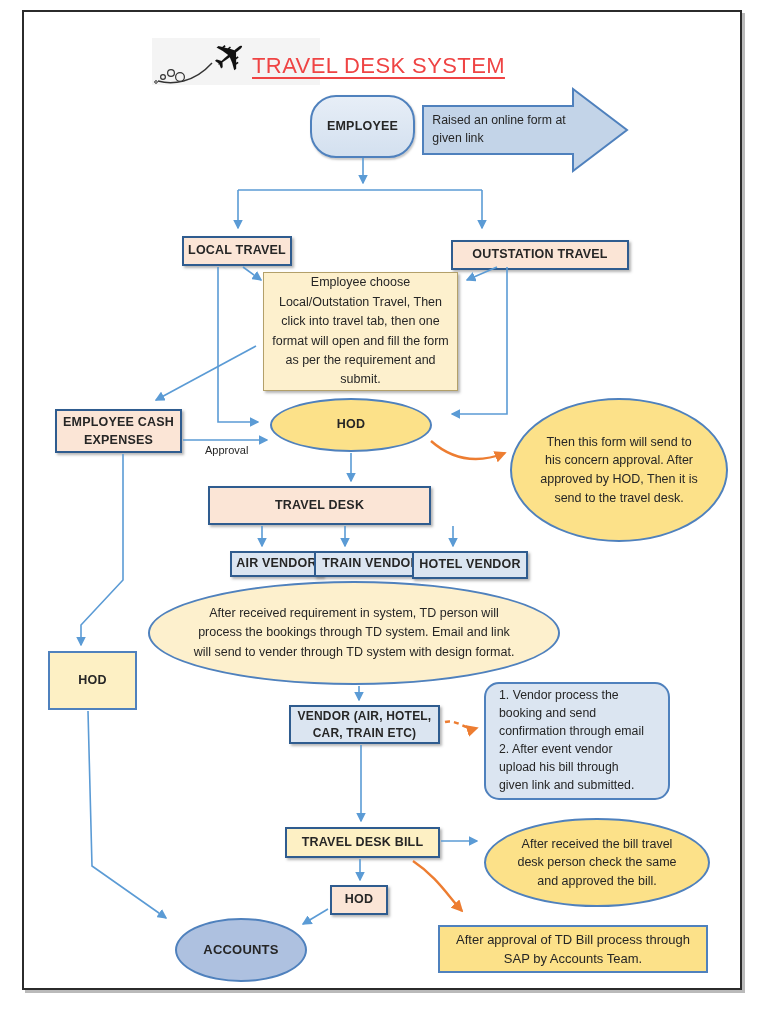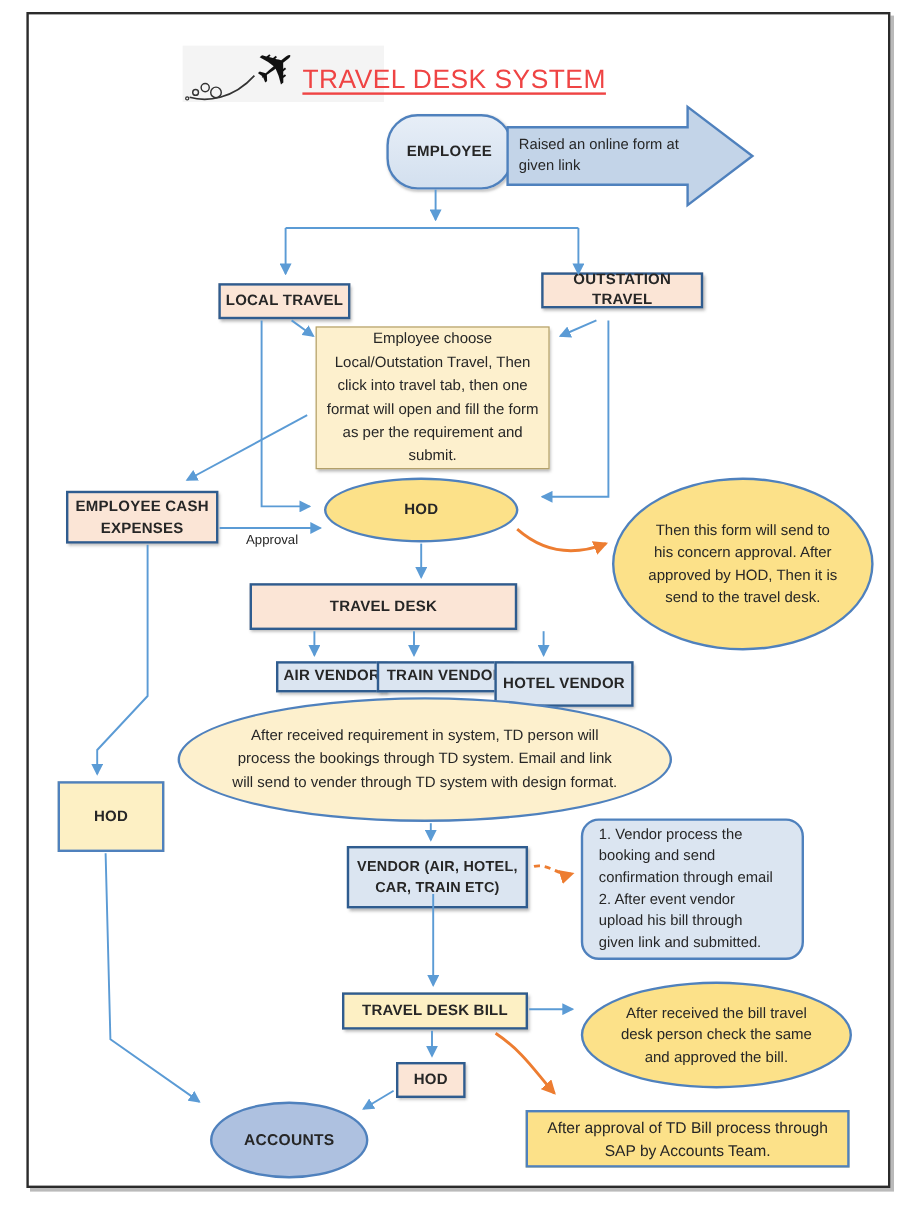--- a/index.html
+++ b/index.html
@@ -31,21 +31,20 @@
   .cream{background:var(--cream_fill,#fdf0cd);}
   .paleyellow{background:var(--pale_yellow,#fdf0c4);}
   .ellipse{border-radius:50%;border:2px solid var(--blue_border,#4f81bd);}
   .note{font-weight:400;font-size:12.5px;line-height:1.5;letter-spacing:0;}
   .pre{white-space:pre-line;}
   .rounded{border-radius:15px;}
   .employee-box{
     background:linear-gradient(#e7eef7,#d3e0ef);
     border:2px solid var(--blue_border,#4f81bd);border-radius:26px;
     box-shadow:1px 1.5px 2px rgba(120,120,120,.4);
-    margin-left:12px;
   }
   .title{
     position:absolute;left:252px;top:53px;z-index:4;font-size:22px;
     letter-spacing:.4px;color:#ef4444;
     text-decoration:underline;text-decoration-thickness:2px;text-underline-offset:4px;
   }
   .arrow-text{
     position:absolute;left:426px;top:108px;width:146px;height:44px;z-index:7;
     display:flex;align-items:center;justify-content:center;text-align:left;
     font-size:12.3px;font-weight:400;line-height:1.45;white-space:pre-line;
@@ -111,43 +110,43 @@
   <path class="oline" marker-end="url(#mo)" d="M413,861 C437,877 448,896 462,911"></path>
 </svg>
 
 <div class="node employee-box" style="left:310px;top:95px;width:105px;height:63px;">EMPLOYEE</div>
 
 <div class="arrow-text">Raised an online form at
 given link</div>
 
 <div class="node peach shadow" style="left:182px;top:236px;width:110px;height:30px;">LOCAL TRAVEL</div>
 
-<div class="node peach shadow" style="left:451px;top:227px;width:135px;height:30px;">OUTSTATION TRAVEL</div>
+<div class="node peach shadow" style="left:451px;top:240px;width:178px;height:30px;">OUTSTATION TRAVEL</div>
 
 <div class="node cream note shadow" style="left:263px;top:272px;width:195px;height:119px;border:1.3px solid #b3a06a;padding:4px 7px;line-height:1.55;">Employee choose Local/Outstation Travel, Then click into travel tab, then one format will open and fill the form as per the requirement and submit.</div>
 
 <div class="node peach shadow" style="left:55px;top:409px;width:127px;height:44px;line-height:1.45;">EMPLOYEE CASH EXPENSES</div>
 
 <div class="approval">Approval</div>
 
 <div class="node yellow ellipse" style="left:270px;top:398px;width:162px;height:54px;">HOD</div>
 
 <div class="node yellow ellipse note" style="left:510px;top:398px;width:218px;height:144px;padding:6px 26px;line-height:1.5;">Then this form will send to his concern approval. After approved by HOD, Then it is send to the travel desk.</div>
 
 <div class="node peach shadow" style="left:208px;top:486px;width:223px;height:39px;">TRAVEL DESK</div>
 
 <div class="node bluefill shadow" style="left:190px;top:551px;width:93px;height:26px;margin-left:40px;">AIR VENDOR</div>
 <div class="node bluefill shadow" style="left:294px;top:551px;width:114px;height:26px;margin-left:20px;">TRAIN VENDOR</div>
-<div class="node bluefill shadow" style="left:412px;top:551px;width:116px;height:38px;">HOTEL VENDOR</div>
+<div class="node bluefill shadow" style="left:412px;top:551px;width:116px;height:28px;">HOTEL VENDOR</div>
 
 <div class="node cream ellipse note" style="left:148px;top:581px;width:412px;height:104px;padding:2px 40px;line-height:1.55;">After received requirement in system, TD person will process the bookings through TD system. Email and link will send to vender through TD system with design format.</div>
 
 <div class="node paleyellow" style="left:48px;top:651px;width:89px;height:59px;border:2px solid var(--blue_border,#4f81bd);">HOD</div>
 
-<div class="node bluefill shadow pre" style="left:289px;top:705px;width:151px;height:52px;font-size:12px;line-height:1.4;">VENDOR (AIR, HOTEL,
+<div class="node bluefill shadow pre" style="left:289px;top:705px;width:151px;height:39px;font-size:12px;line-height:1.4;">VENDOR (AIR, HOTEL,
 CAR, TRAIN ETC)</div>
 
 <div class="node bluefill-soft rounded note pre" style="left:484px;top:682px;width:186px;height:118px;padding:4px 24px 4px 13px;text-align:left;line-height:1.46;font-size:12.3px;">1. Vendor process the booking and send confirmation through email
 2. After event vendor upload his bill through given link and submitted.</div>
 
 <div class="node paleyellow shadow" style="left:285px;top:827px;width:155px;height:31px;border:2px solid var(--dark_border,#2f5c8f);">TRAVEL DESK BILL</div>
 
 <div class="node yellow ellipse note" style="left:484px;top:818px;width:226px;height:89px;padding:4px 22px;line-height:1.45;">After received the bill travel desk person check the same and approved the bill.</div>
 
 <div class="node peach shadow" style="left:330px;top:885px;width:58px;height:30px;">HOD</div>

